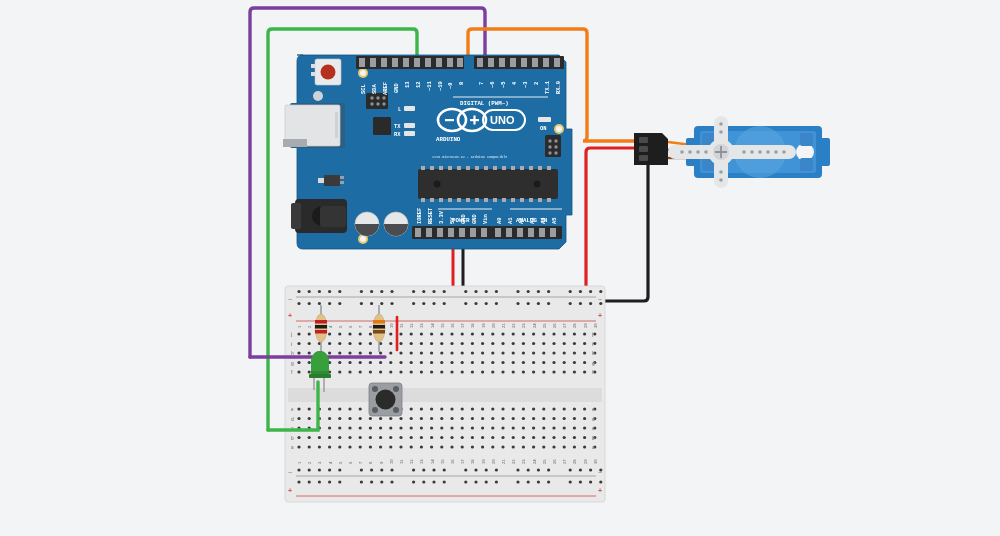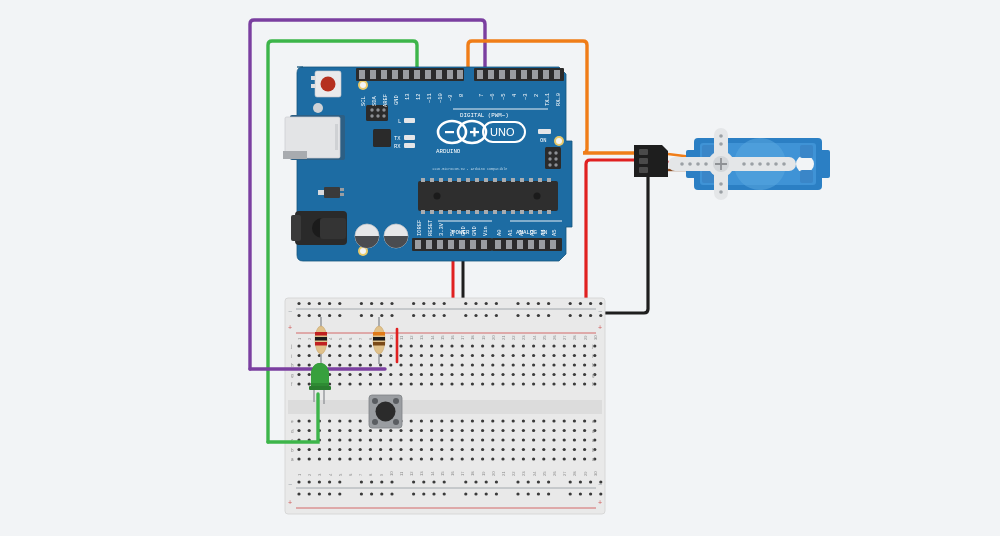--- a/index.html
+++ b/index.html
@@ -3,21 +3,21 @@
 <meta charset="utf-8">
 <style>
   html,body{margin:0;padding:0;}
   body{
     width:1000px;height:536px;
     background:#f2f4f6;
     font-family:"Liberation Sans", sans-serif;
     overflow:hidden;
     position:relative;
   }
-  #stage{position:absolute;left:0;top:12px;width:1000px;height:503px;}
+  #stage{position:absolute;left:0;top:0;width:1000px;height:503px;font-weight:bold;}
   svg{display:block;}
   .pinlabel{font-family:"Liberation Mono", monospace;font-size:5.4px;fill:#ffffff;}
   .boardtext{font-family:"Liberation Mono", monospace;font-size:5.8px;fill:#ffffff;}
   .tinytext{font-family:"Liberation Mono", monospace;font-size:3.4px;fill:#bcd6e8;}
   .bbnum{font-family:"Liberation Sans", sans-serif;font-size:4.2px;fill:#8a8a8a;}
   .bblet{font-family:"Liberation Sans", sans-serif;font-size:4.6px;fill:#8a8a8a;}
   .railsym{font-family:"Liberation Sans", sans-serif;font-size:7px;}
 </style>
 </head>
 <body>

